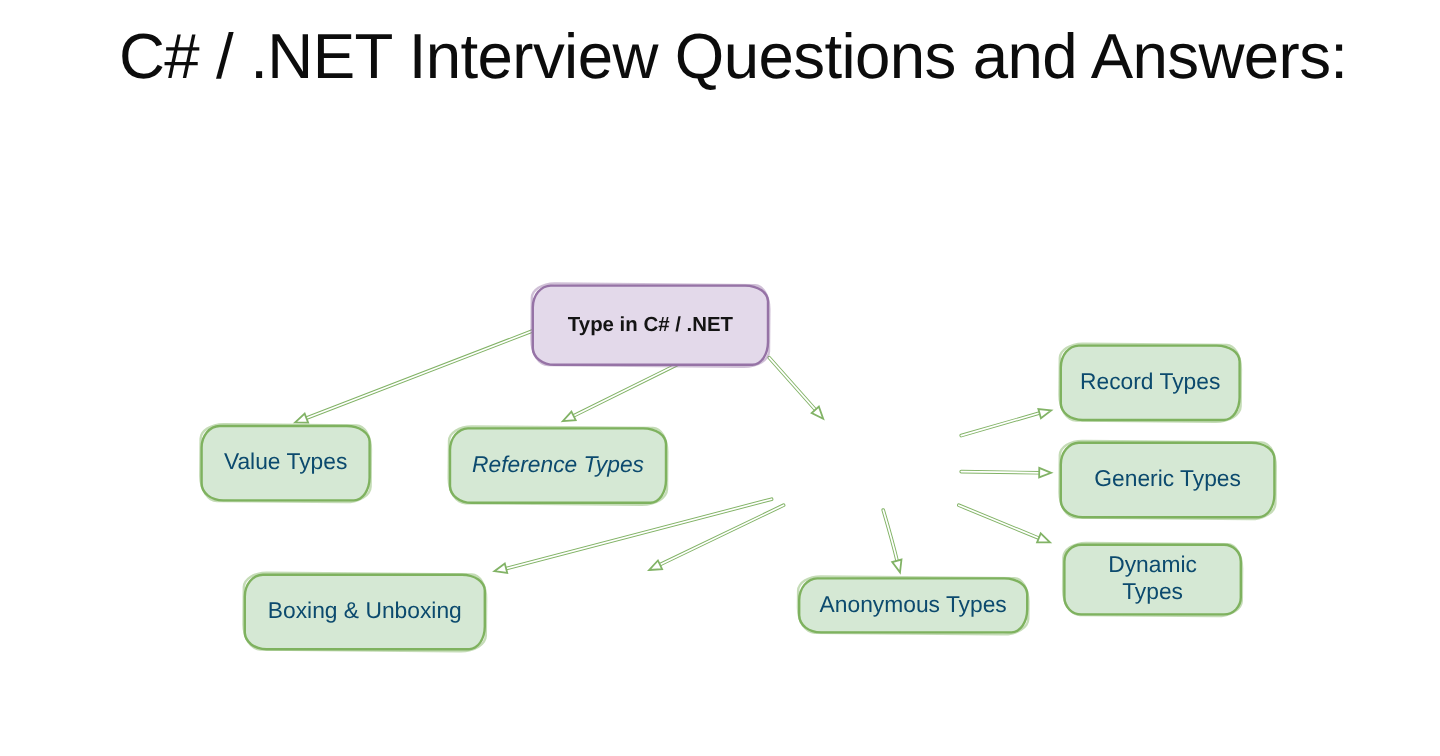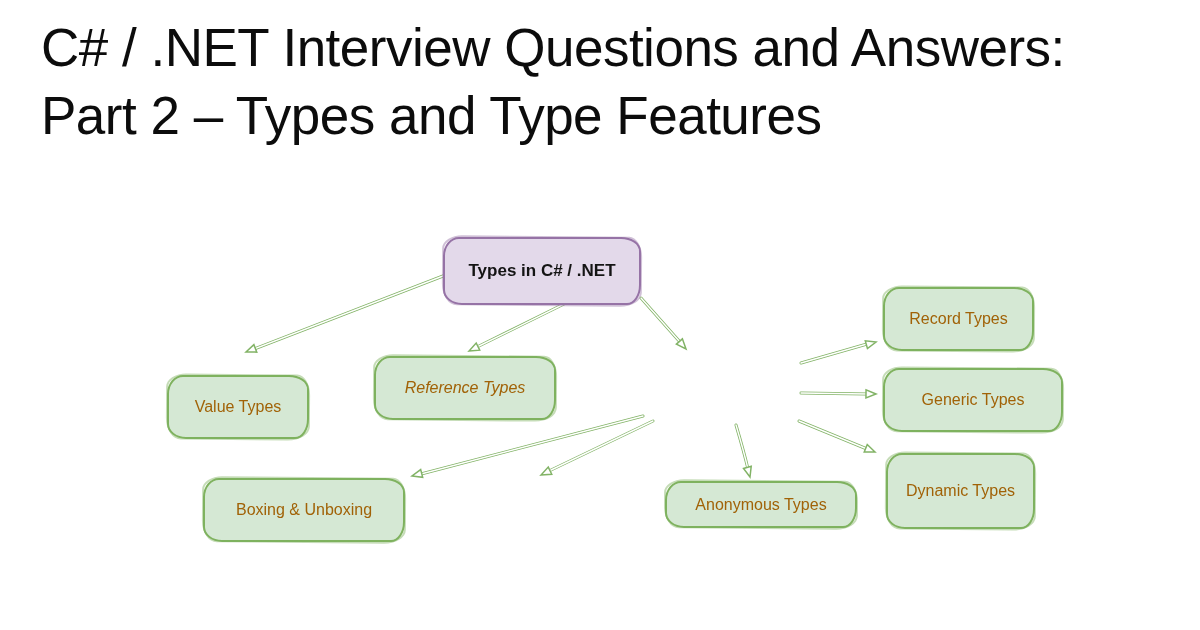--- a/index.html
+++ b/index.html
@@ -11,76 +11,75 @@
     position: relative;
   }
   .stage { position: absolute; inset: 0; width: 1200px; height: 630px; }
 
   
   .title {
     position: absolute; left: 41px; top: 14px; width: 1140px;
     font-size: 53px; line-height: 1.28; font-weight: 200;
     letter-spacing: -0.5px; color: #0c0c0c;
   }
-  .title .line { display: block; white-space: nowrap; }
+  .title .line { display: block; white-space: nowrap; text-align: center; }
 
   
   svg.edges { position: absolute; left: 0; top: 0; z-index: 1; pointer-events: none; }
 
   
   .node {
     position: absolute; z-index: 2;
     display: flex; align-items: center; justify-content: center;
     text-align: center;
     background: #d5e8d4;
     border: 2.5px solid #7fb25f;
     border-radius: 16px 20px 14px 19px / 19px 14px 20px 15px;
-    font-size: 16px; color: #a16207;
+    font-size: 19px; color: #0c4a6e;
     box-sizing: border-box;
     padding: 4px 8px;
   }
   .node::after {
     content: ""; position: absolute; inset: -3px;
     border: 2px solid rgba(127, 178, 95, 0.45);
     border-radius: 20px 13px 22px 15px / 13px 21px 14px 22px;
     transform: rotate(0.5deg);
     pointer-events: none;
   }
   .node.root {
     background: #e3d9ea;
     border-color: #9673a6;
     font-weight: bold;
     font-size: 17px;
     color: #141414;
   }
   .node.root::after { border-color: rgba(150, 115, 166, 0.45); }
 
   .n-root      { left: 443px; top: 237px; width: 198px; height: 68px; }
-  .n-value     { left: 167px; top: 375px; width: 142px; height: 64px; }
+  .n-value     { left: 167px; top: 354px; width: 142px; height: 64px; }
   .n-reference { left: 374px; top: 356px; width: 182px; height: 64px; font-style: italic; }
   .n-features  { left: 642px; top: 355px; width: 158px; height: 67px; }
   .n-record    { left: 883px; top: 287px; width: 151px; height: 64px; }
   .n-generic   { left: 883px; top: 368px; width: 180px; height: 64px; }
-  .n-dynamic   { left: 886px; top: 453px; width: 149px; height: 76px; }
+  .n-dynamic   { left: 886px; top: 453px; width: 149px; height: 60px; border-radius: 15px; }
   .n-boxing    { left: 203px; top: 478px; width: 202px; height: 64px; justify-content: center; }
   .n-inference { left: 427px; top: 478px; width: 211px; height: 64px; }
   .n-anonymous { left: 665px; top: 481px; width: 192px; height: 47px; }
 
   .shaft-outer { stroke: #82b366; stroke-width: 3; fill: none; stroke-linecap: round; }
   .shaft-inner { stroke: #ffffff; stroke-width: 1.4; fill: none; stroke-linecap: round; }
   .head { fill: #ffffff; stroke: #82b366; stroke-width: 1.5; stroke-linejoin: miter; }
 </style>
 </head>
 <body>
 
 <div class="stage">
 
   <div class="title">
     <span class="line">C# / .NET Interview Questions and Answers:</span>
-    <span class="line">Part 2 – Types and Type Features</span>
   </div>
 
   <svg class="edges" width="1200" height="630" viewBox="0 0 1200 630">
 
     <g>
       <path class="shaft-outer" d="M443,276 L254,349"></path>
       <path class="shaft-inner" d="M443,276 L254,349"></path>
       <g transform="translate(246,352) rotate(158.9)">
           <path class="head" d="M0,0 L-10,-4 L-10,4 Z"></path>
         </g>
@@ -145,21 +144,21 @@
     <g>
       <path class="shaft-outer" d="M736,425 Q744,452 748,469"></path>
       <path class="shaft-inner" d="M736,425 Q744,452 748,469"></path>
       <g transform="translate(750,477) rotate(74.7)">
           <path class="head" d="M0,0 L-10,-4 L-10,4 Z"></path>
         </g>
     </g>
   </svg>
 
   <div class="node root n-root">
-    <span>Types in C# / .NET</span>
+    <span>Type in C# / .NET</span>
   </div>
 
   <div class="node n-value">
     <span>Value Types</span>
   </div>
 
   <div class="node n-reference">
     <span>Reference Types</span>
   </div>
 

